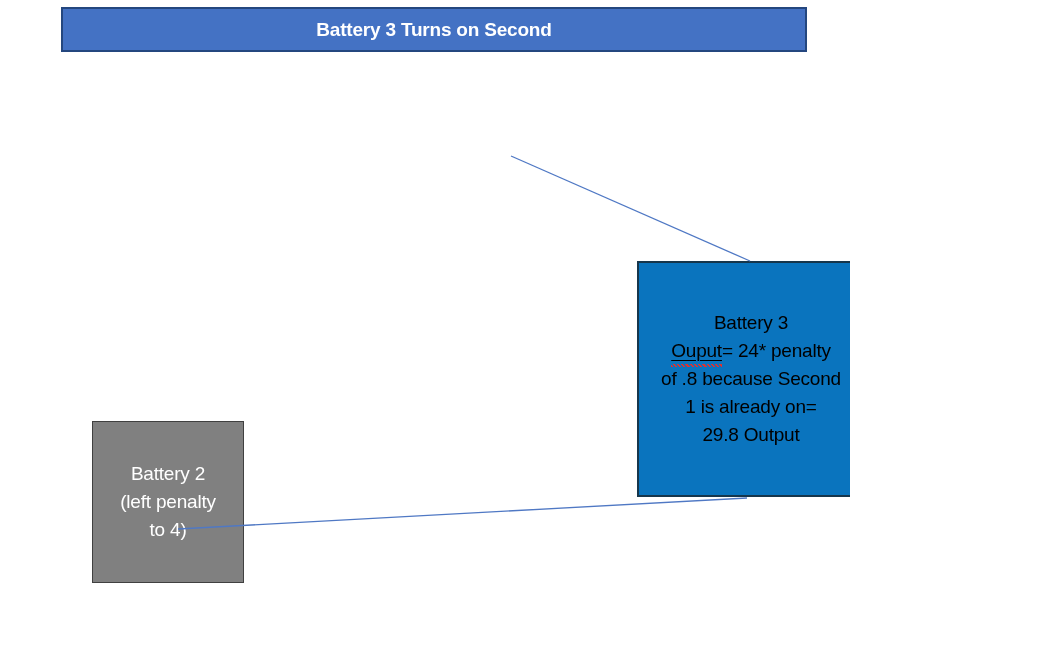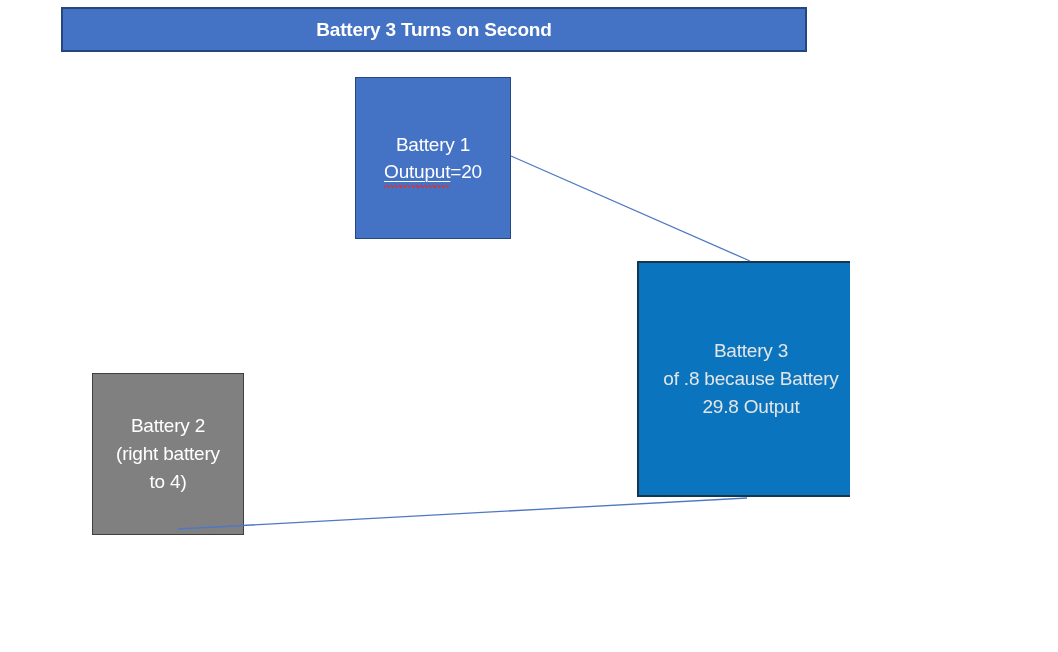--- a/index.html
+++ b/index.html
@@ -92,34 +92,32 @@
 </style>
 </head>
 <body style="background: rgb(255, 255, 255);">
 
 <div class="canvas">
 
   <div class="shape titlebar" style="background: rgb(68, 114, 196); border-color: rgb(36, 71, 127); color: rgb(255, 255, 255);">
     <span>Battery 3 Turns on Second</span>
   </div>
 
-  <div class="shape node b1" style="background: rgb(68, 114, 196); border-color: rgb(36, 71, 127); color: rgb(255, 255, 255);">
-    <div class="tl">Battery 1</div>
-    <div class="tl"><span class="misspell">Outuput</span><span>=20</span></div>
-  </div>
 
-  <div class="shape node b3" style="background: rgb(10, 116, 190); border-color: rgb(22, 54, 76); color: #e5e5e5;">
+  <div class="shape node b3" style="background: rgb(10, 116, 190); border-color: rgb(22, 54, 76); color: #000000;">
     <div class="tl">Battery 3</div>
-    <div class="tl">of .8 because Battery</div>
+    <div class="tl"><span class="misspell">Ouput</span><span>= 24* penalty</span></div>
+    <div class="tl">of .8 because Second</div>
+    <div class="tl">1 is already on=</div>
     <div class="tl">29.8 Output</div>
   </div>
 
-  <div class="shape node b2" style="background: rgb(128, 128, 128); border-color: rgb(64, 64, 64); color: rgb(255, 255, 255);">
+  <div class="shape node b2" style="background: rgb(128, 128, 128); border-color: rgb(64, 64, 64); color: rgb(255, 255, 255); margin-top: 48px;">
     <div class="tl">Battery 2</div>
-    <div class="tl">(right battery</div>
+    <div class="tl">(left penalty</div>
     <div class="tl">to 4)</div>
   </div>
 
   <svg class="overlay" width="1058" height="652" viewBox="0 0 1058 652" xmlns="http://www.w3.org/2000/svg">
     <line x1="511" y1="156" x2="750" y2="261" stroke="#4F78C4"></line>
     <line x1="178" y1="529" x2="747" y2="498" stroke="#4F78C4"></line>
   </svg>
 
 </div>
 

